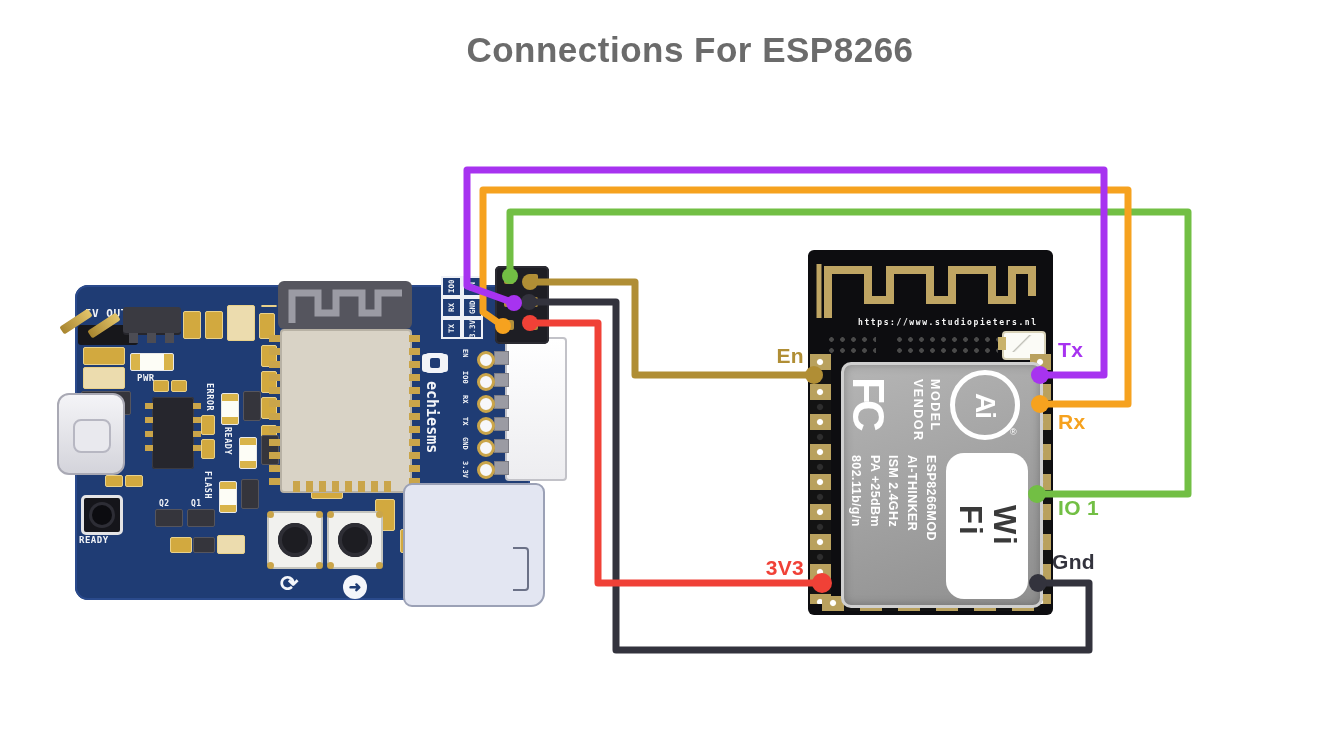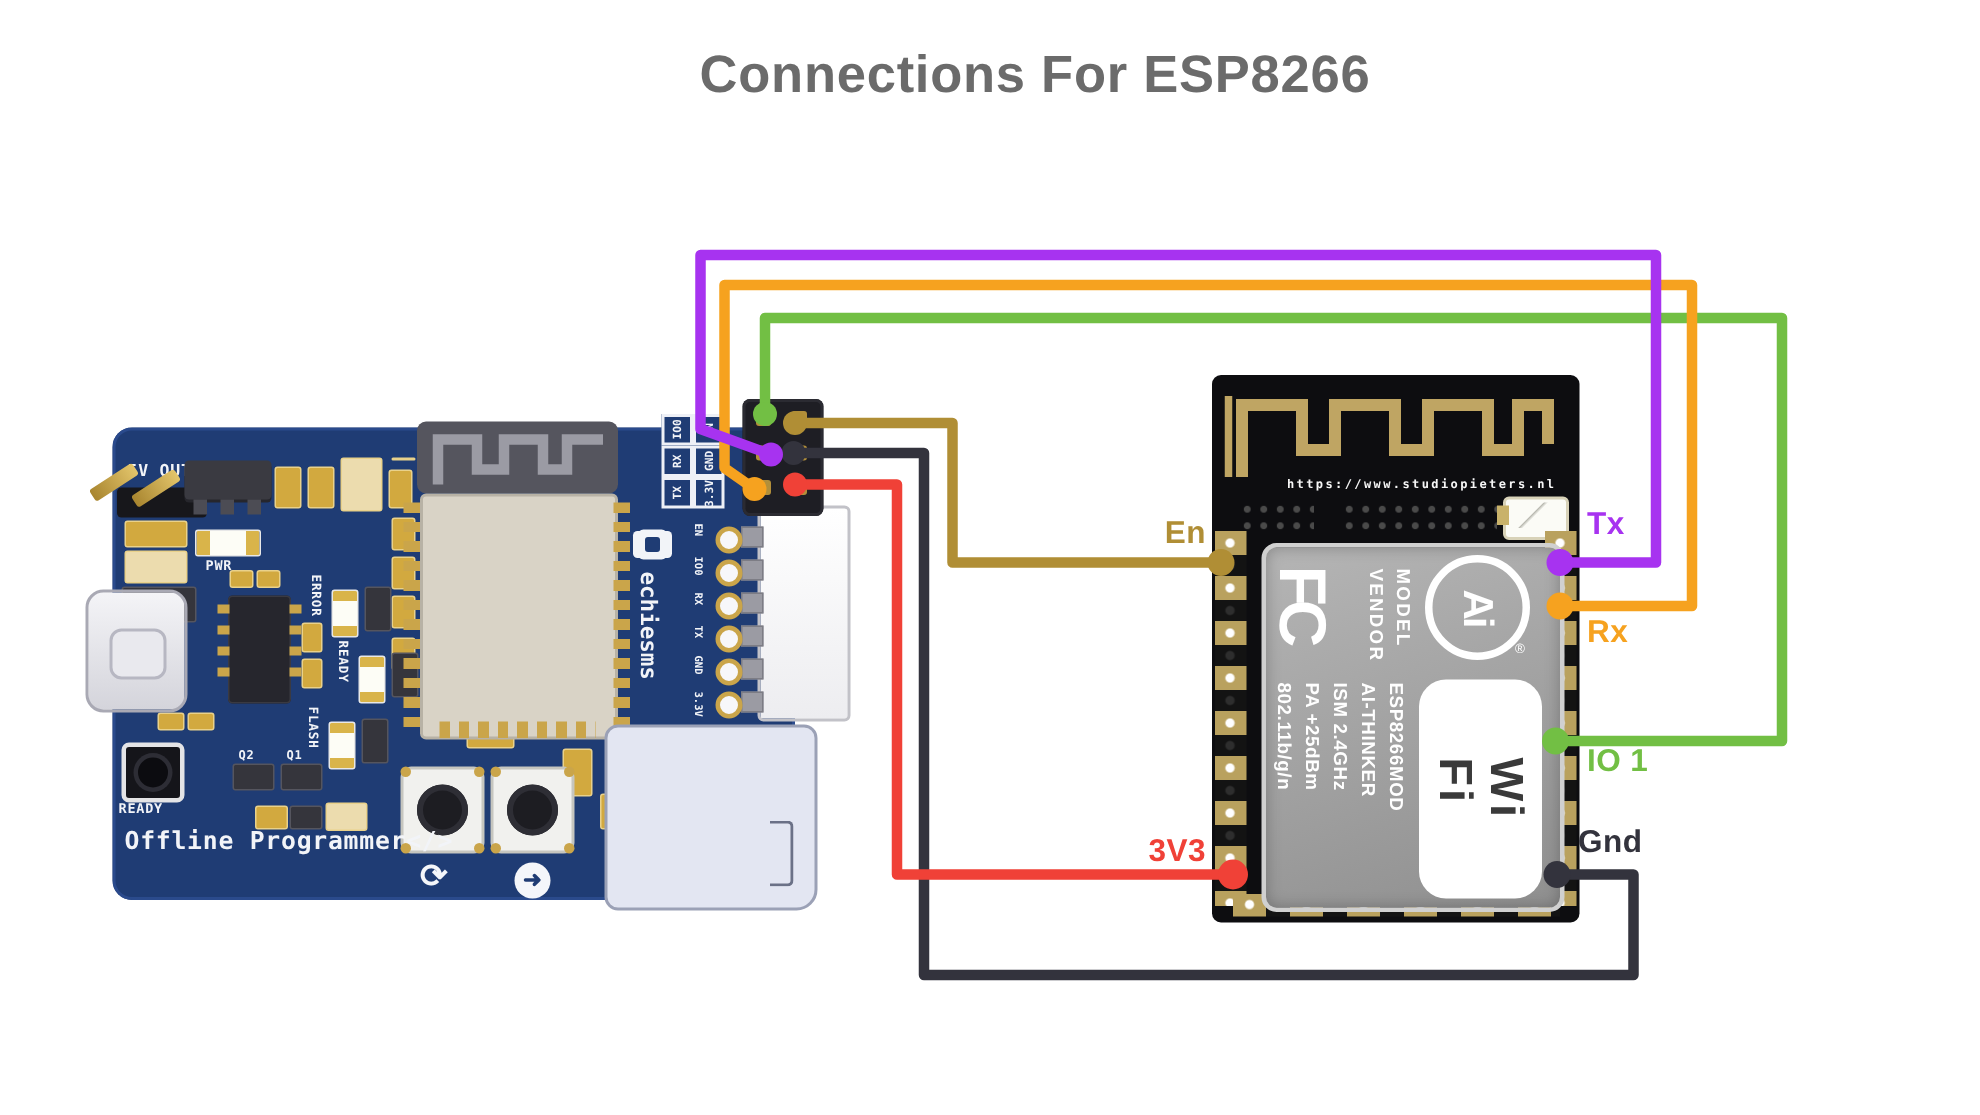--- a/index.html
+++ b/index.html
@@ -250,21 +250,20 @@
       <span class="tact-dot" style="left:-2px;top:-2px;"></span>
         <span class="tact-dot" style="right:-2px;top:-2px;"></span>
       <span class="tact-dot" style="left:-2px;bottom:-2px;"></span>
         <span class="tact-dot" style="right:-2px;bottom:-2px;"></span>
     </div>
     <div class="btn-icon abs" style="left:205px;top:286px;">⟳</div>
     <div id="run-icon" class="abs" style="left:268px;top:290px;">➜</div>
 
     <div id="microsd" class="abs"></div>
 
-    <div id="board-name" class="abs silk">Offline Programmer&lt;/&gt;</div>
   </div>
 
   <div id="esp" class="abs">
     <svg class="abs" style="left:4px;top:6px;" width="232" height="66">
       <path d="M16,62 V14 H56 V44 H78 V14 H118 V44 H140 V14 H180 V44 H200 V14 H220 V40" fill="none" stroke="#bfa563" stroke-width="8"></path>
       <path d="M7,8 V62" fill="none" stroke="#bfa563" stroke-width="5"></path>
     </svg>
     <div id="esp-url" class="abs">https://www.studiopieters.nl</div>
     <div class="dots abs" style="left:18px;top:84px;width:50px;height:21px;"></div>
     <div class="dots abs" style="left:86px;top:84px;width:104px;height:21px;"></div>

